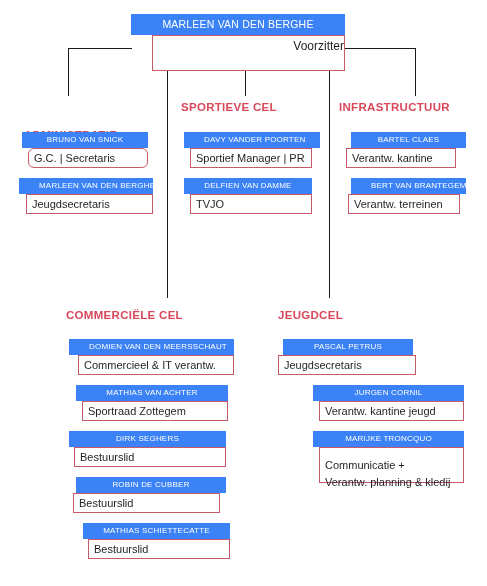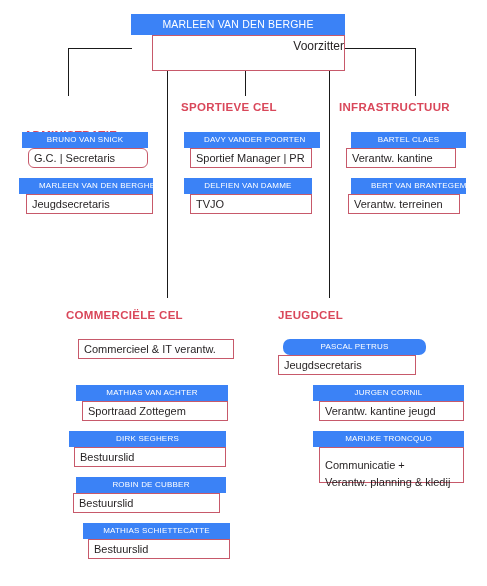--- a/index.html
+++ b/index.html
@@ -158,20 +158,21 @@
   </div>
 
   <div class="card" style="left:351px; top:178px; width:115px;">
     <div class="node-head" style="width:115px;">BERT VAN BRANTEGEM</div>
     <div class="node-body" style="width:112px; margin-left:-3px;">Verantw. terreinen</div>
   </div>
 
   <div class="section-title" style="left:66px; top:309px;">COMMERCIËLE CEL</div>
 
   <div class="card" style="left:69px; top:339px; width:165px;">
+    <div class="node-head" style="width:165px;">DOMIEN  VAN DEN MEERSSCHAUT</div>
     <div class="node-body" style="width:156px; margin-left:9px;">Commercieel &amp; IT verantw.</div>
   </div>
 
   <div class="card" style="left:76px; top:385px; width:152px;">
     <div class="node-head" style="width:152px;">MATHIAS VAN ACHTER</div>
     <div class="node-body" style="width:146px; margin-left:6px;">Sportraad Zottegem</div>
   </div>
 
   <div class="card" style="left:69px; top:431px; width:157px;">
     <div class="node-head" style="width:157px;">DIRK SEGHERS</div>
@@ -184,21 +185,21 @@
   </div>
 
   <div class="card" style="left:83px; top:523px; width:147px;">
     <div class="node-head" style="width:147px;">MATHIAS SCHIETTECATTE</div>
     <div class="node-body" style="width:142px; margin-left:5px;">Bestuurslid</div>
   </div>
 
   <div class="section-title" style="left:278px; top:309px;">JEUGDCEL</div>
 
   <div class="card" style="left:283px; top:339px; width:143px;">
-    <div class="node-head" style="width:143px;border-radius:7px;">PASCAL PETRUS</div>
+    <div class="node-head" style="width:130px;">PASCAL PETRUS</div>
     <div class="node-body" style="width:138px; margin-left:-5px;">Jeugdsecretaris</div>
   </div>
 
   <div class="card" style="left:313px; top:385px; width:151px;">
     <div class="node-head" style="width:151px;">JURGEN CORNIL</div>
     <div class="node-body" style="width:145px; margin-left:6px;">Verantw. kantine jeugd</div>
   </div>
 
   <div class="card two-line" style="left:313px; top:431px; width:151px;">
     <div class="node-head" style="width:151px;">MARIJKE TRONCQUO</div>

